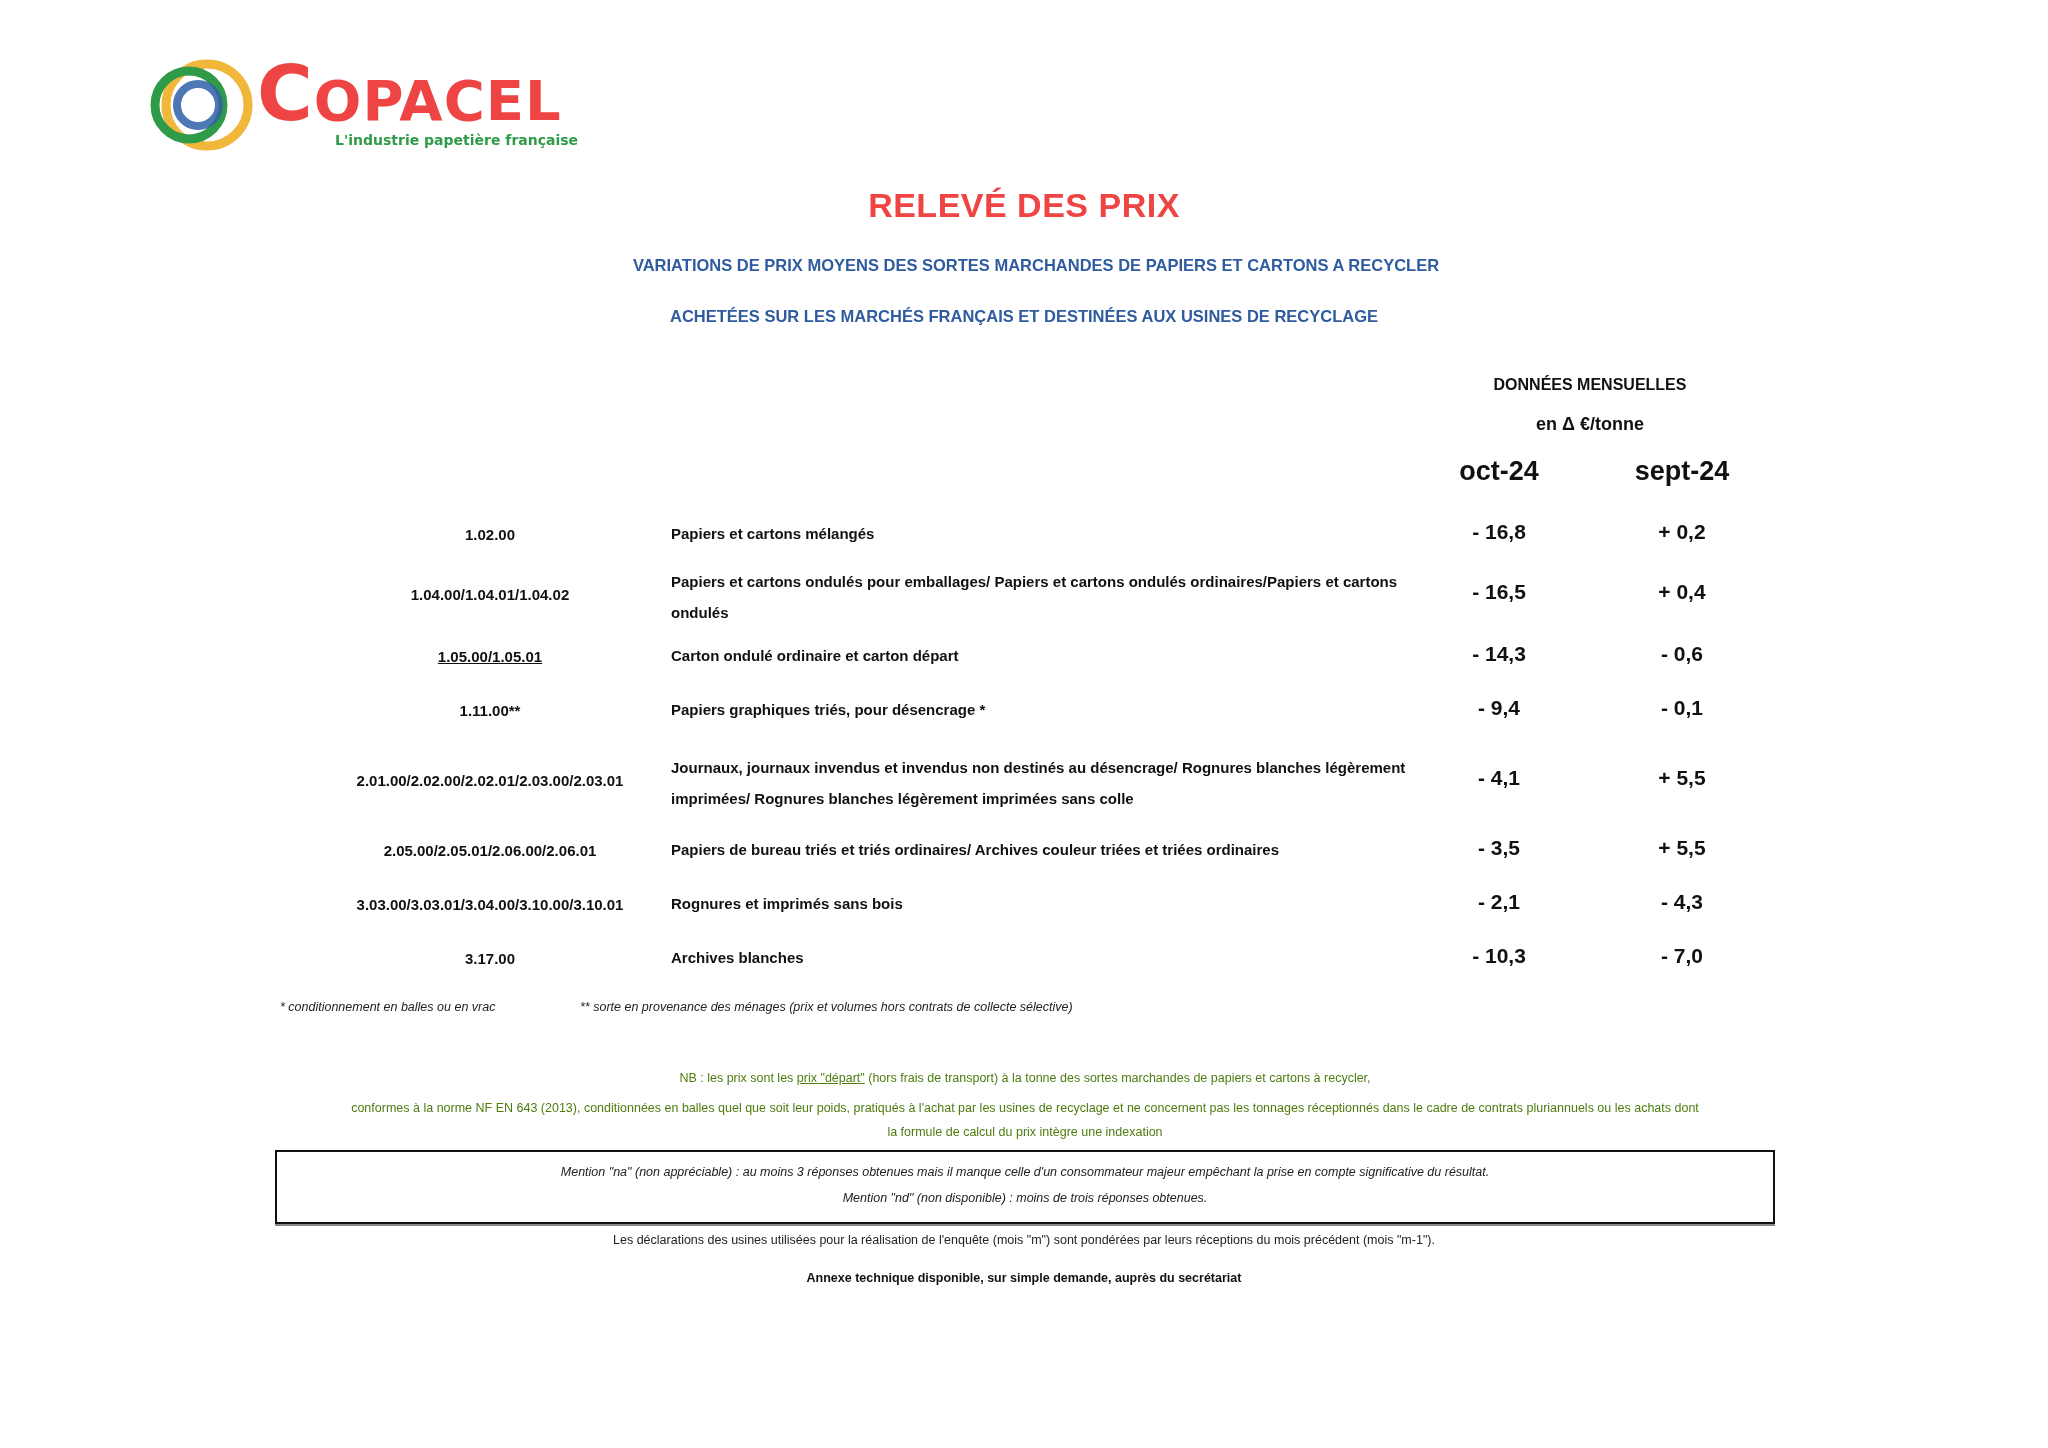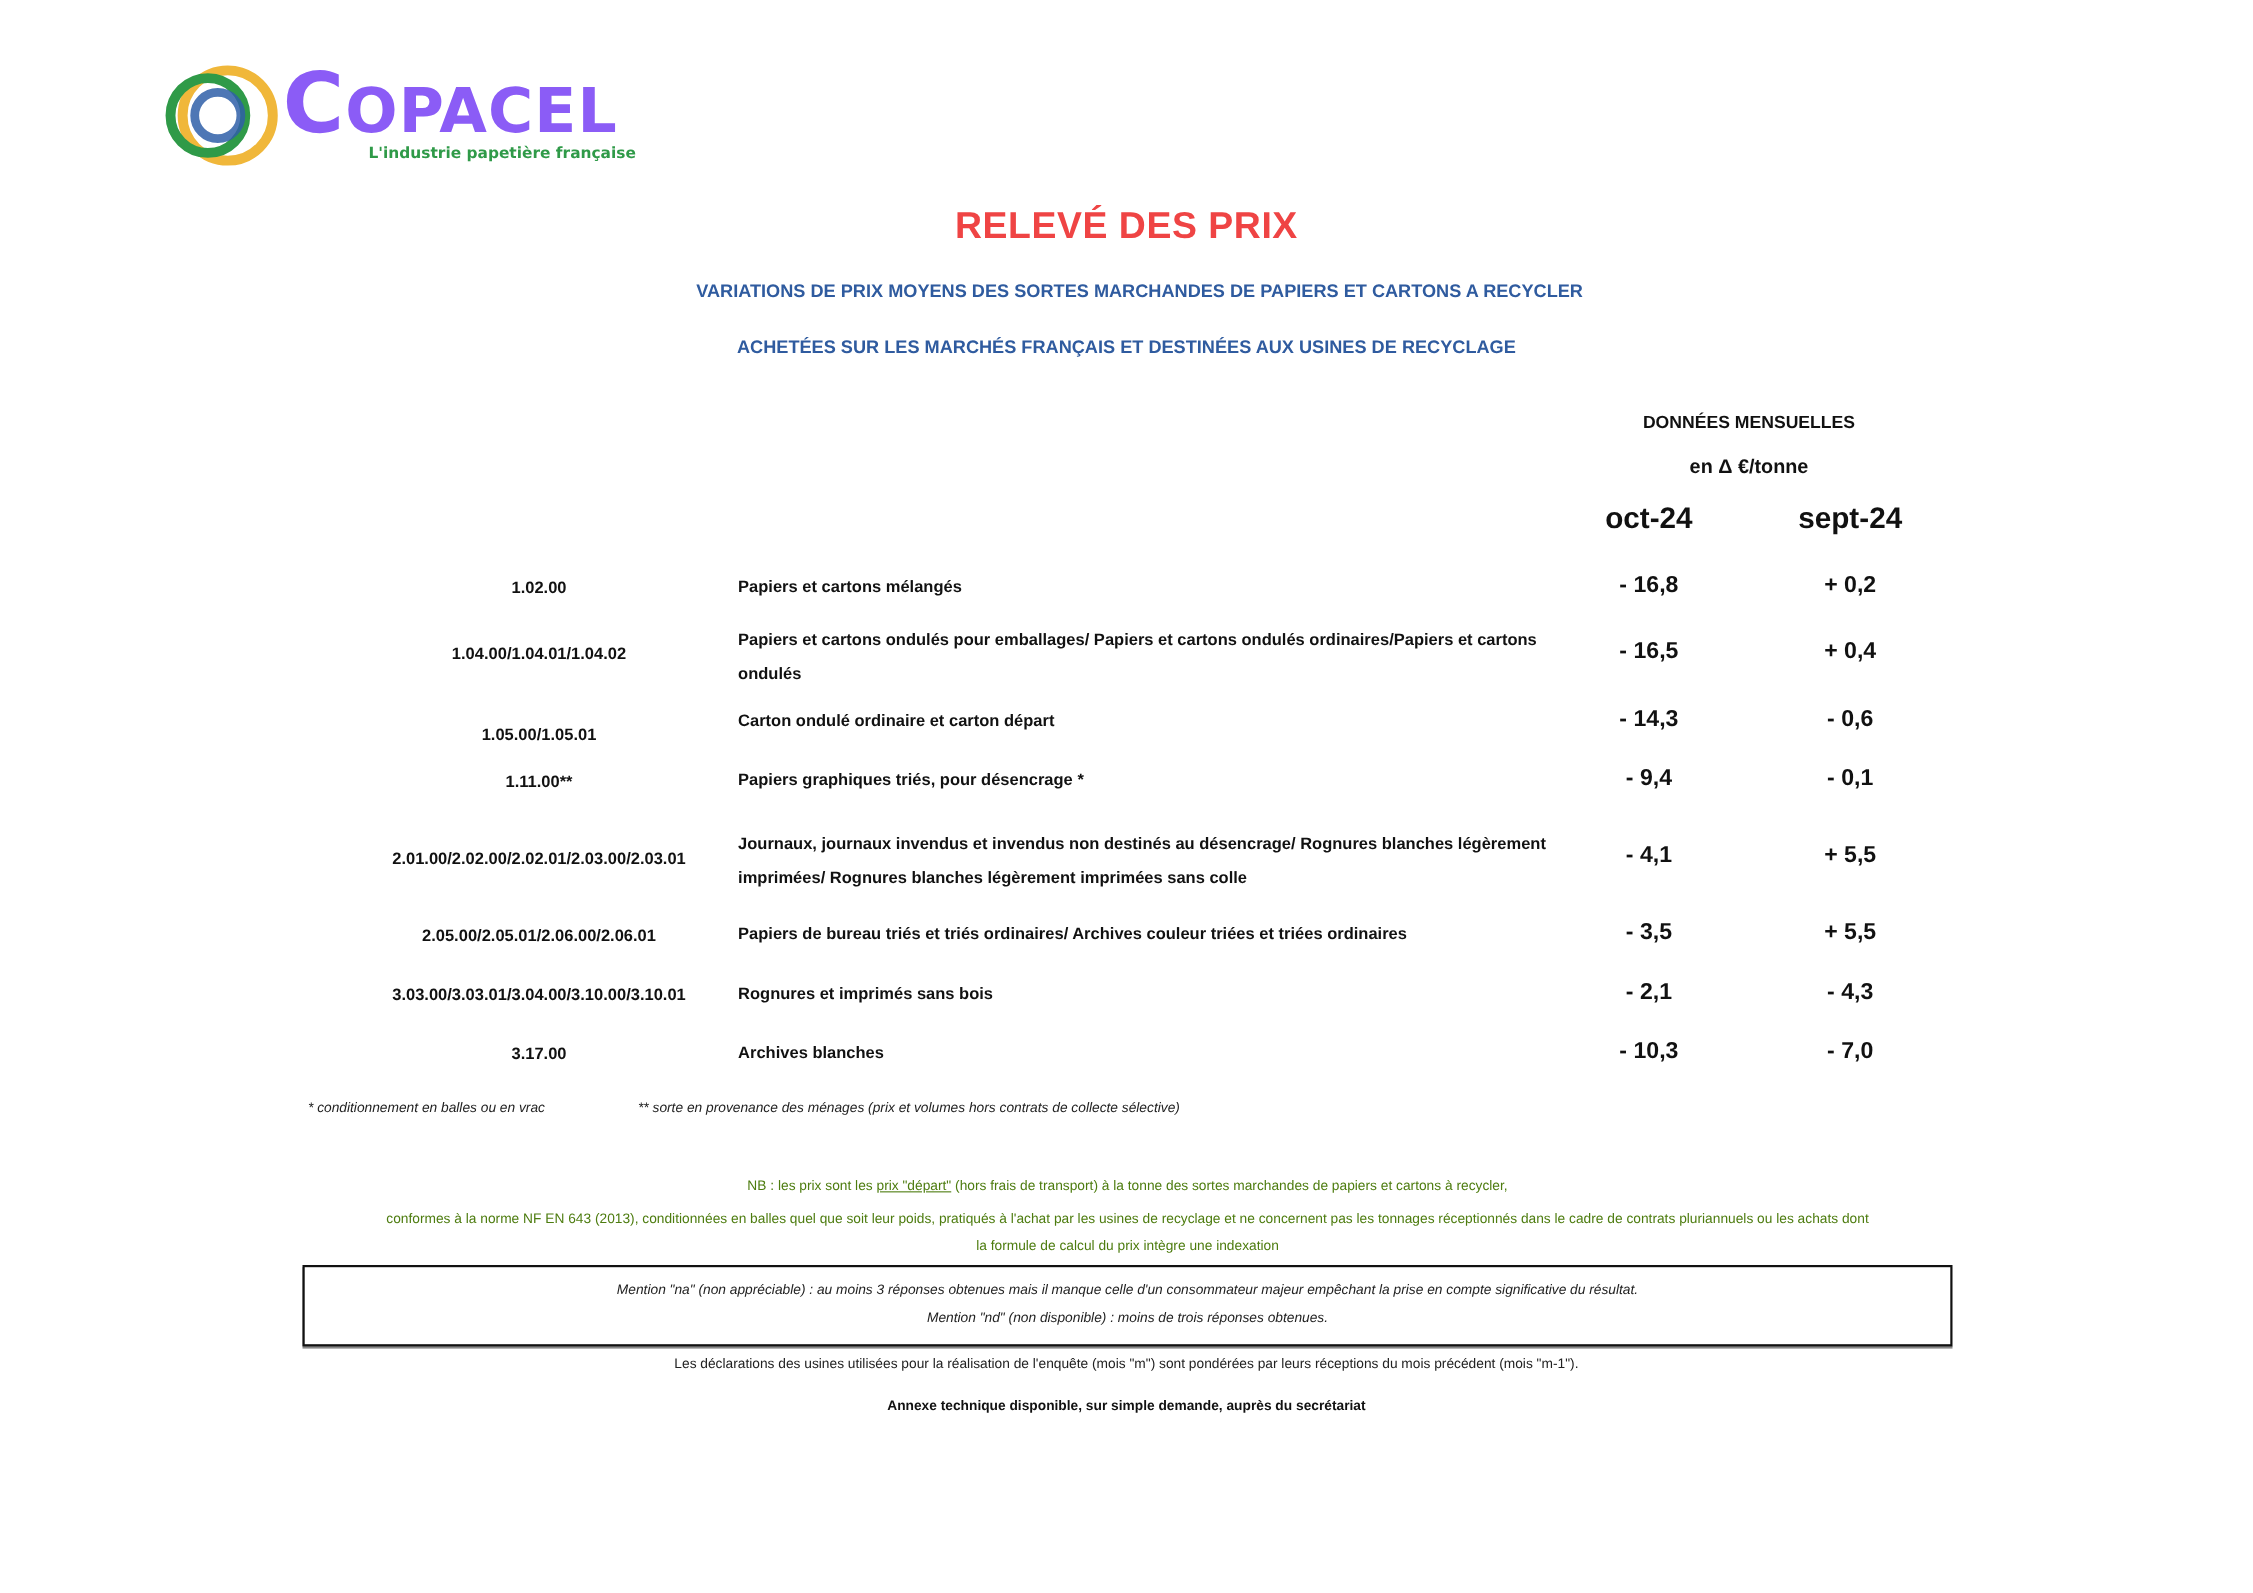--- a/index.html
+++ b/index.html
@@ -2,21 +2,21 @@
 <html><head>
 <meta charset="utf-8">
 <style>
   html, body { margin:0; padding:0; background:#ffffff; }
   body { width:2048px; height:1448px; position:relative; font-family:"Liberation Sans", sans-serif; color:#111; overflow:hidden; }
   .abs { position:absolute; }
 
   
   .logo { left:145px; top:52px; width:440px; height:110px; }
   .logo-rings { position:absolute; left:0; top:0; width:110px; height:110px; }
-  .logo-word { position:absolute; left:112px; top:4px; font-family:"DejaVu Sans", sans-serif; font-weight:bold; color:#8b5cf6; letter-spacing:1px; line-height:1; }
+  .logo-word { position:absolute; left:112px; top:4px; font-family:"DejaVu Sans", sans-serif; font-weight:bold; color:#ef4444; letter-spacing:1px; line-height:1; }
   .logo-word .big { font-size:76px; }
   .logo-word .small { font-size:56px; }
   .logo-tag { position:absolute; left:190px; top:80px; font-family:"DejaVu Sans", sans-serif; font-weight:bold; font-size:14px; color:#2f9a48; white-space:nowrap; }
 
   
   .title { left:0; width:2048px; top:186px; text-align:center; font-family:"Liberation Sans", sans-serif; font-weight:bold; font-size:34px; color:#ef4444; letter-spacing:0.5px; }
   .subtitle { left:0; width:2048px; text-align:center; font-weight:bold; font-size:16.5px; color:#2f5b9f; }
   .sub1 { top:256px;padding-left:12px; }
   .sub2 { top:307px; }
 
@@ -80,21 +80,21 @@
 </div>
 
 <div class="row" style="top:566px;">
   <div class="code" style="top:20px;">1.04.00/1.04.01/1.04.02</div>
   <div class="desc" style="top:0px;">Papiers et cartons ondulés pour emballages/ Papiers et cartons ondulés ordinaires/Papiers et cartons ondulés</div>
   <div class="val v1" style="top:14px;">- 16,5</div>
   <div class="val v2" style="top:14px;">+ 0,4</div>
 </div>
 
 <div class="row" style="top:642px;">
-  <div class="code" style="top:18px;">1.05.00/1.05.01</div>
+  <div class="code" style="top:6px;text-decoration:underline;">1.05.00/1.05.01</div>
   <div class="desc" style="top:-2px;">Carton ondulé ordinaire et carton départ</div>
   <div class="val v1" style="top:0px;">- 14,3</div>
   <div class="val v2" style="top:0px;">- 0,6</div>
 </div>
 
 <div class="row" style="top:696px;">
   <div class="code" style="top:6px;">1.11.00**</div>
   <div class="desc" style="top:-2px;">Papiers graphiques triés, pour désencrage *</div>
   <div class="val v1" style="top:0px;">- 9,4</div>
   <div class="val v2" style="top:0px;">- 0,1</div>

